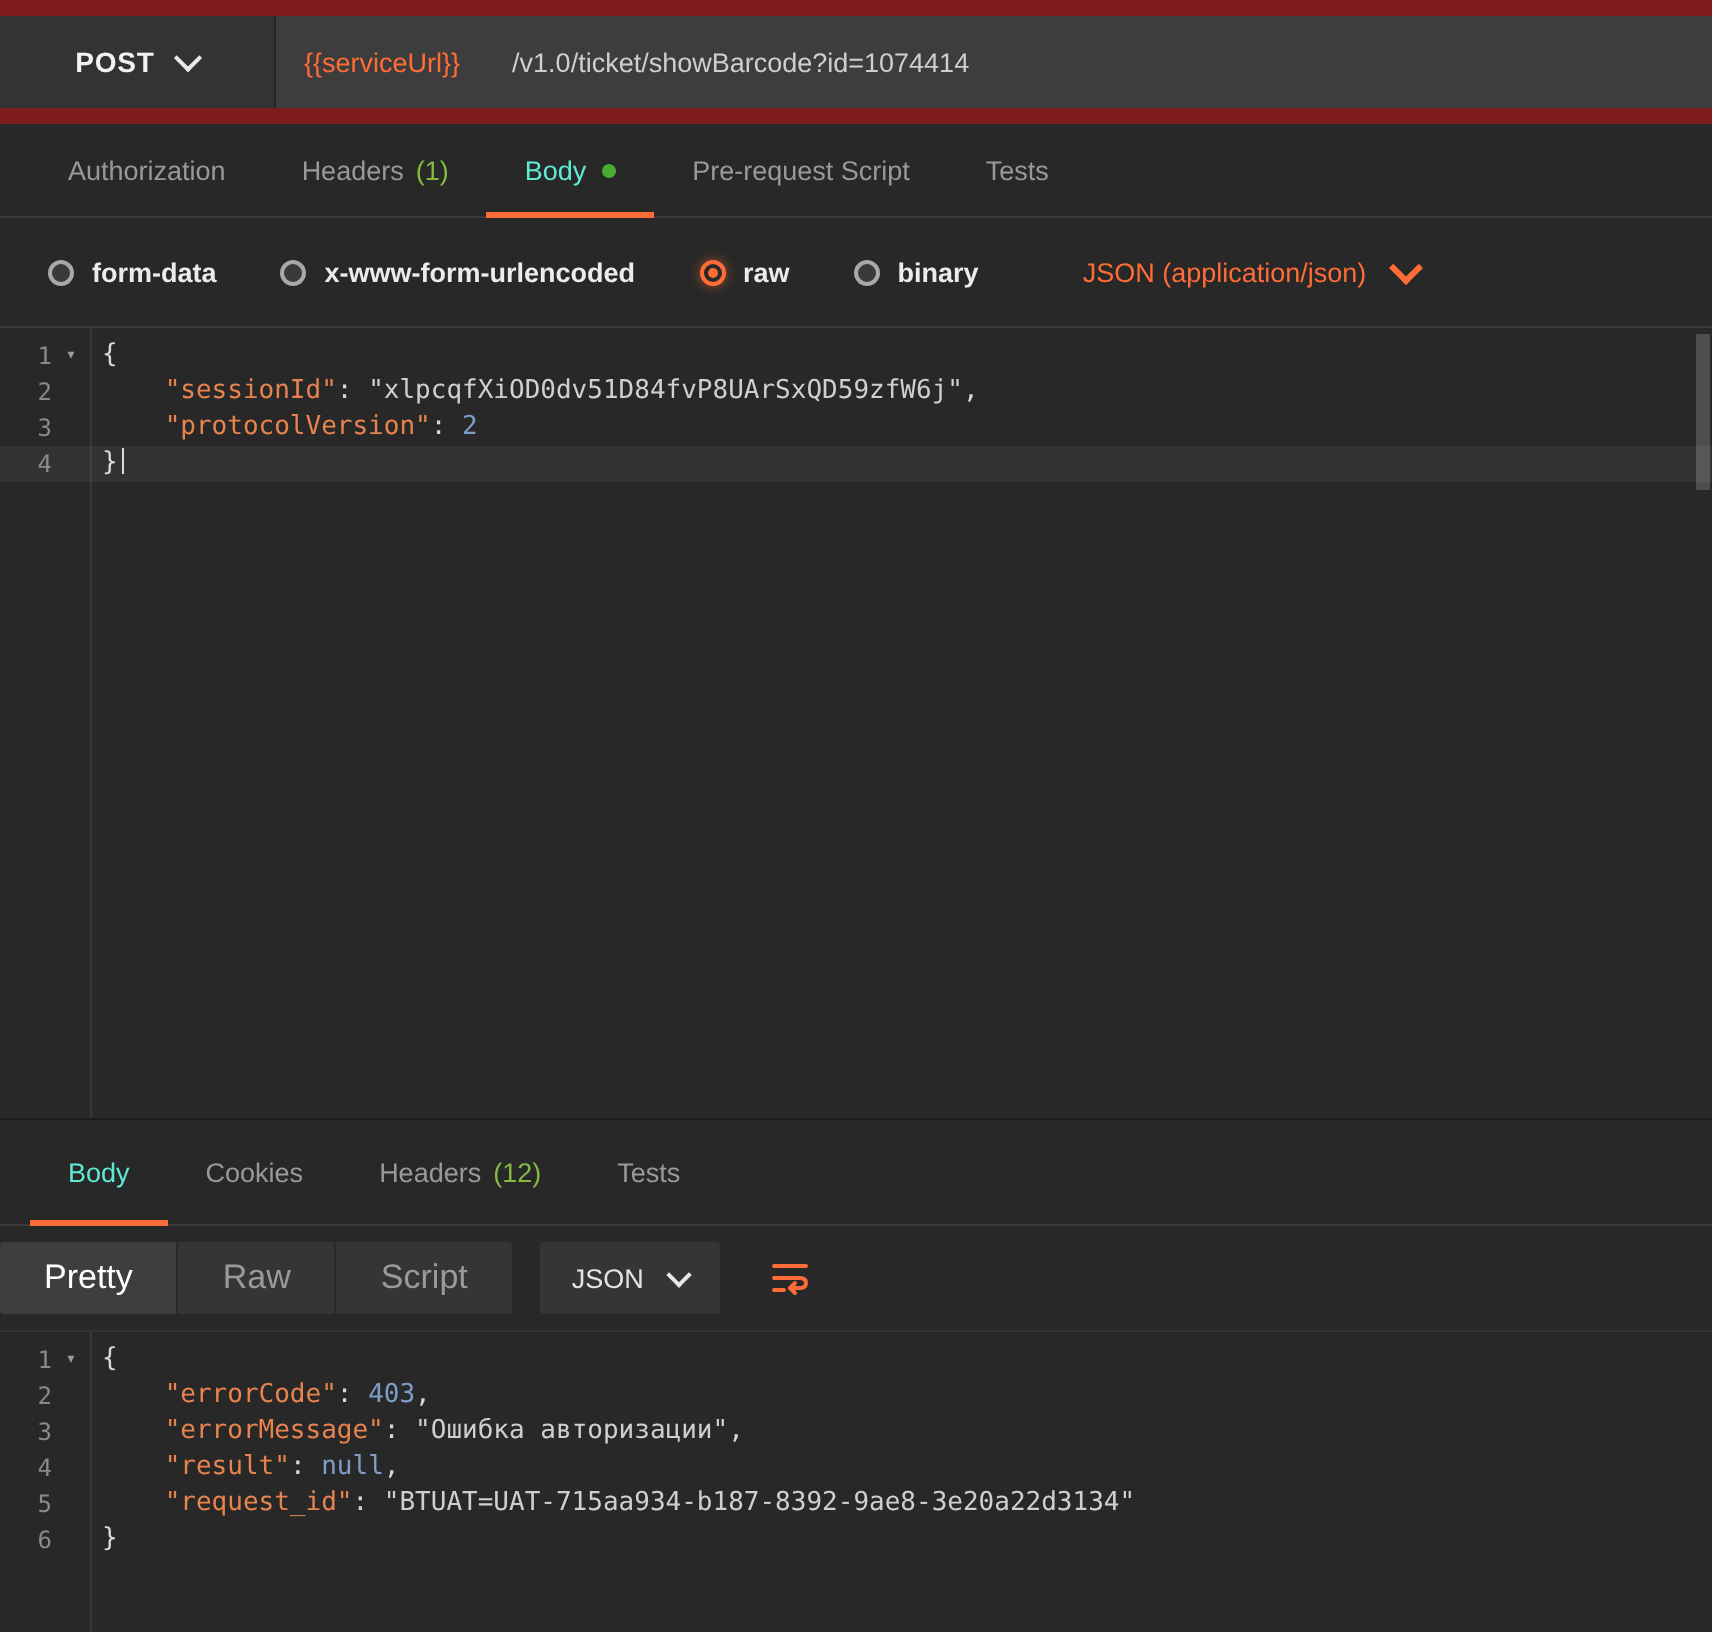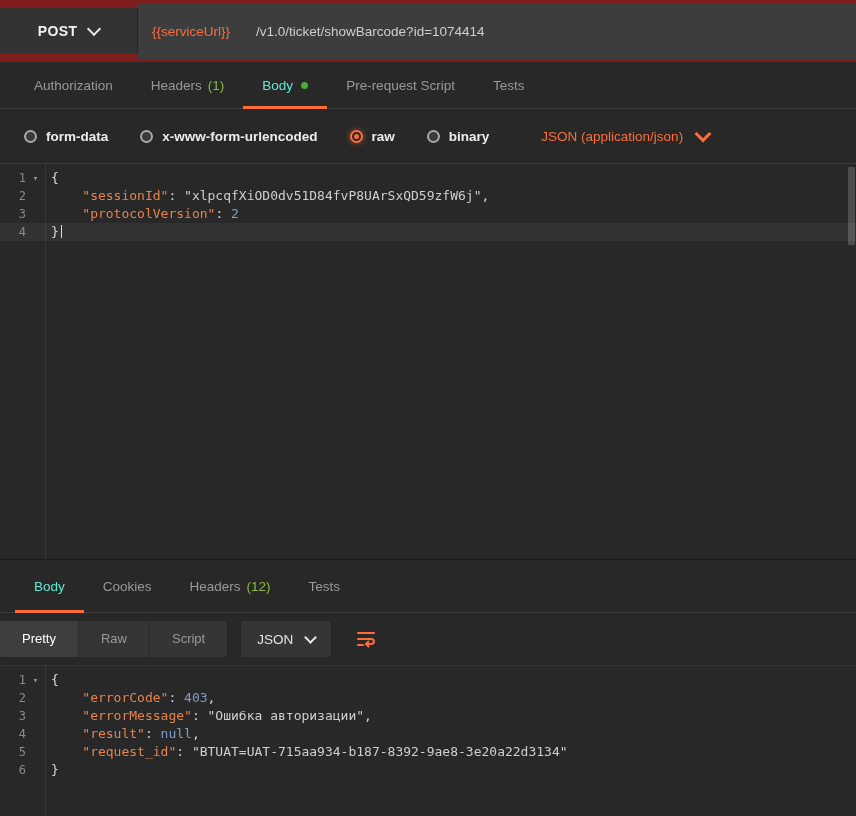--- a/index.html
+++ b/index.html
@@ -3,21 +3,21 @@
 <meta charset="utf-8">
 <style>
   html,body{margin:0;padding:0;background:#1e1e1e;}
   body{width:856px;height:816px;overflow:hidden;font-family:"Liberation Sans",sans-serif;-webkit-font-smoothing:antialiased;}
   .app{width:856px;height:816px;display:flex;flex-direction:column;background:#282828;color:#ddd;}
 
   
   .url-row{height:62px;flex:none;display:flex;align-items:center;background:#7f1d1d;}
   .method-box{height:46px;width:137px;flex:none;background:#333333;display:flex;align-items:center;justify-content:center;gap:12px;cursor:pointer;border-right:1px solid #262626;}
   .method-label{font-size:14px;font-weight:700;color:#f2f2f2;letter-spacing:.4px;}
-  .url-box{height:56px;flex:1;background:#3d3d3d;display:flex;align-items:center;padding:0 14px;font-size:13.5px;white-space:nowrap;overflow:hidden;}
+  .url-box{height:46px;flex:1;background:#3d3d3d;display:flex;align-items:center;padding:0 14px;font-size:13.5px;white-space:nowrap;overflow:hidden;}
   .url-var{color:#ff6c37;}
   .url-rest{color:#cfcfcf;margin-left:26px;}
 
   .chev{display:inline-block;width:8px;height:8px;border-right:2px solid #e8e8e8;border-bottom:2px solid #e8e8e8;transform:rotate(45deg);margin-top:-4px;}
   .chev.orange{border-color:#ff6c37;border-width:3px;width:9px;height:9px;}
 
   
   .tabs{height:46px;flex:none;display:flex;align-items:stretch;border-bottom:1px solid #3a3a3a;padding-left:15px;}
   .tab{display:flex;align-items:center;padding:0 19px;position:relative;cursor:pointer;color:#999999;font-size:13.5px;}
   .tab.active{color:#5eead4;}
@@ -49,21 +49,21 @@
   .tk-num{color:#7e9ec7;}
   .tk-punc{color:#d8d8d8;}
   .cursor{display:inline-block;width:1px;height:13px;background:#dcdcdc;margin-left:2px;vertical-align:-2px;}
   .scrollbar-thumb{position:absolute;right:1px;top:3px;width:7px;height:78px;background:#4e4e4e;}
 
   
   .response{flex:none;height:256px;display:flex;flex-direction:column;border-top:1px solid #1b1b1b;background:#282828;}
   .resp-tabs{height:52px;}
   .resp-toolbar{height:52px;flex:none;display:flex;align-items:center;border-bottom:1px solid #333333;}
   .seg-group{display:flex;height:36px;background:#353535;border-radius:2px;overflow:hidden;}
-  .seg{padding:0 22px;line-height:36px;color:#9a9a9a;font-size:13px;border-right:1px solid #2a2a2a;cursor:pointer;}
+  .seg{padding:0 22px;line-height:36px;color:#9a9a9a;font-size:17px;border-right:1px solid #2a2a2a;cursor:pointer;}
   .seg:last-child{border-right:none;}
   .seg.active{color:#ffffff;background:#3e3e3e;}
   .format-select{height:36px;margin-left:14px;background:#353535;border-radius:2px;display:flex;align-items:center;gap:13px;padding:0 16px;color:#e3e3e3;font-size:13.5px;cursor:pointer;}
   .format-select .chev{width:7px;height:7px;margin-top:-3px;}
   .wrap-btn{margin-left:18px;width:34px;height:34px;display:flex;align-items:center;justify-content:center;cursor:pointer;}
 </style>
 </head>
 <body>
 
 <div class="app">

